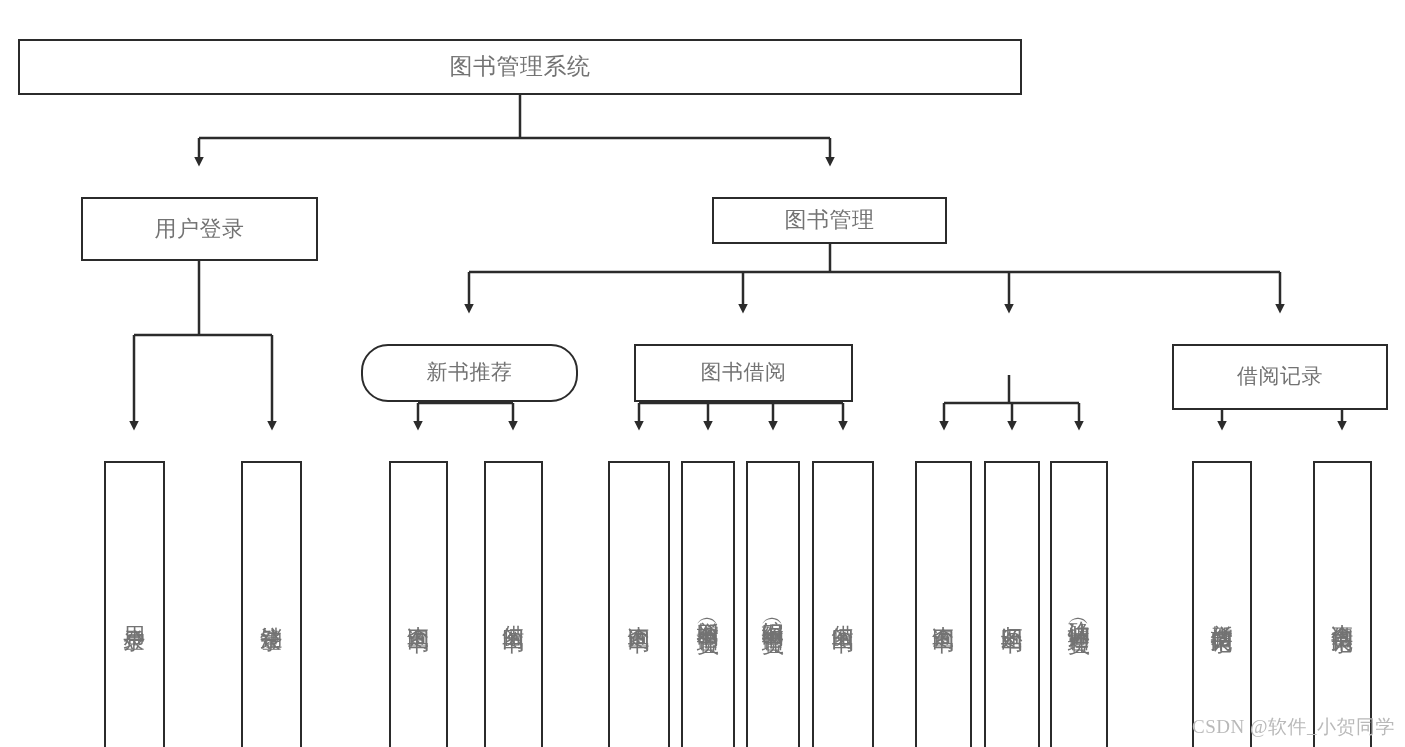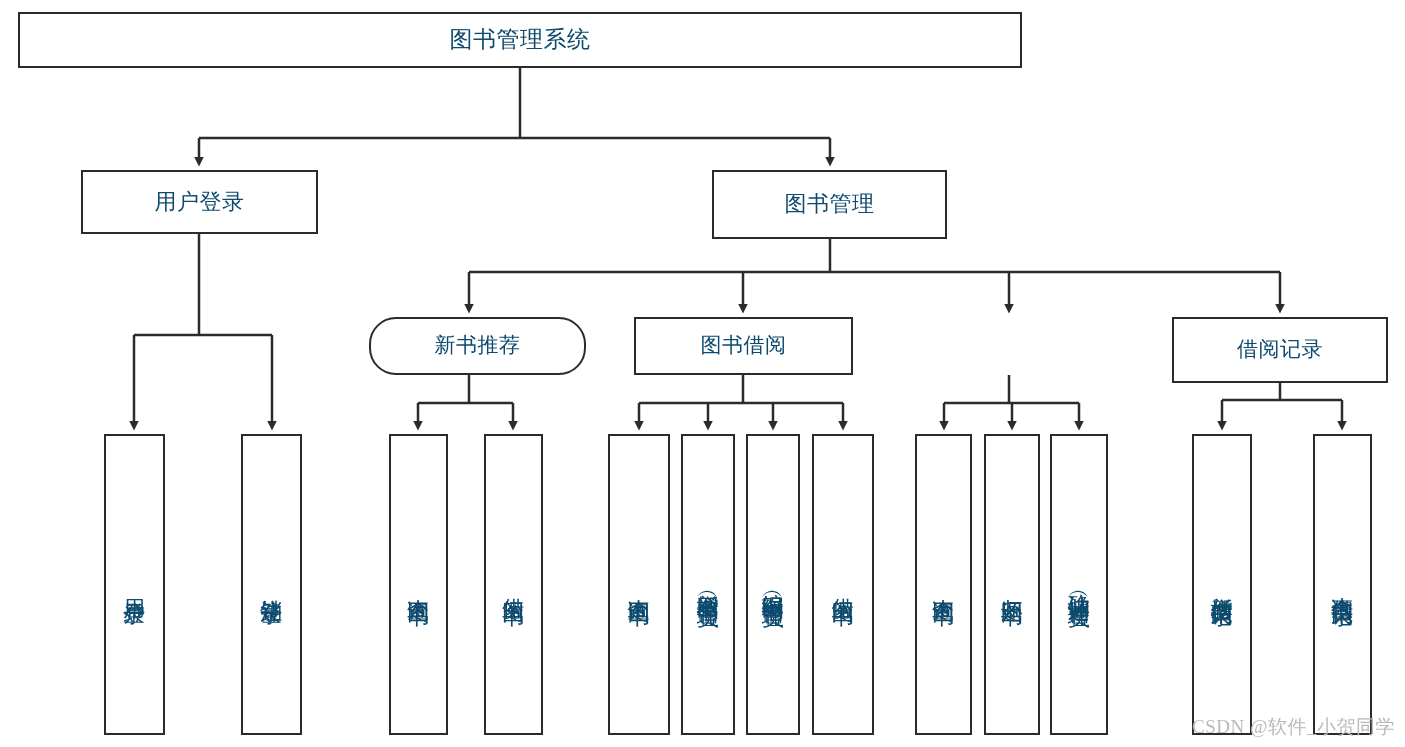--- a/index.html
+++ b/index.html
@@ -26,21 +26,22 @@
     pointer-events: none;
   }
   .node {
     position: absolute;
     box-sizing: border-box;
     border: 2.5px solid #2b2b2b;
     background: #ffffff;
     display: flex;
     align-items: center;
     justify-content: center;
-    color: #0c4a6e;
+    color: #737373;
+    margin-top: 27px;
   }
   .node .label {
     text-align: center;
     line-height: 1.12;
     letter-spacing: 0.5px;
   }
   .node.root .label { font-size: 23px; }
   .node.lvl2 .label { font-size: 22px; }
   .node.lvl3 .label { font-size: 21px; }
   .node.leaf {
@@ -118,25 +119,25 @@
     </g>
   </svg>
 
   <div class="node root" style="left:18px; top:12px; width:1004px; height:56px;">
     <span class="label">图书管理系统</span>
   </div>
 
   <div class="node lvl2" style="left:81px; top:170px; width:237px; height:64px;">
     <span class="label">用户登录</span>
   </div>
-  <div class="node lvl2" style="left:712px; top:170px; width:235px; height:69px;">
+  <div class="node lvl2" style="left:712px; top:170px; width:235px; height:47px;">
     <span class="label">图书管理</span>
   </div>
 
-  <div class="node lvl3" style="left:369px; top:317px; width:217px; height:58px;border-radius:27px;">
+  <div class="node lvl3" style="left:361px; top:317px; width:217px; height:58px;border-radius:27px;">
     <span class="label">新书推荐</span>
   </div>
   <div class="node lvl3" style="left:634px; top:317px; width:219px; height:58px;">
     <span class="label">图书借阅</span>
   </div>
   <div class="node lvl3" style="left:1172px; top:317px; width:216px; height:66px;">
     <span class="label">借阅记录</span>
   </div>
 
   <div class="node leaf" style="left:104px; top:434px; width:61px; height:301px;">

